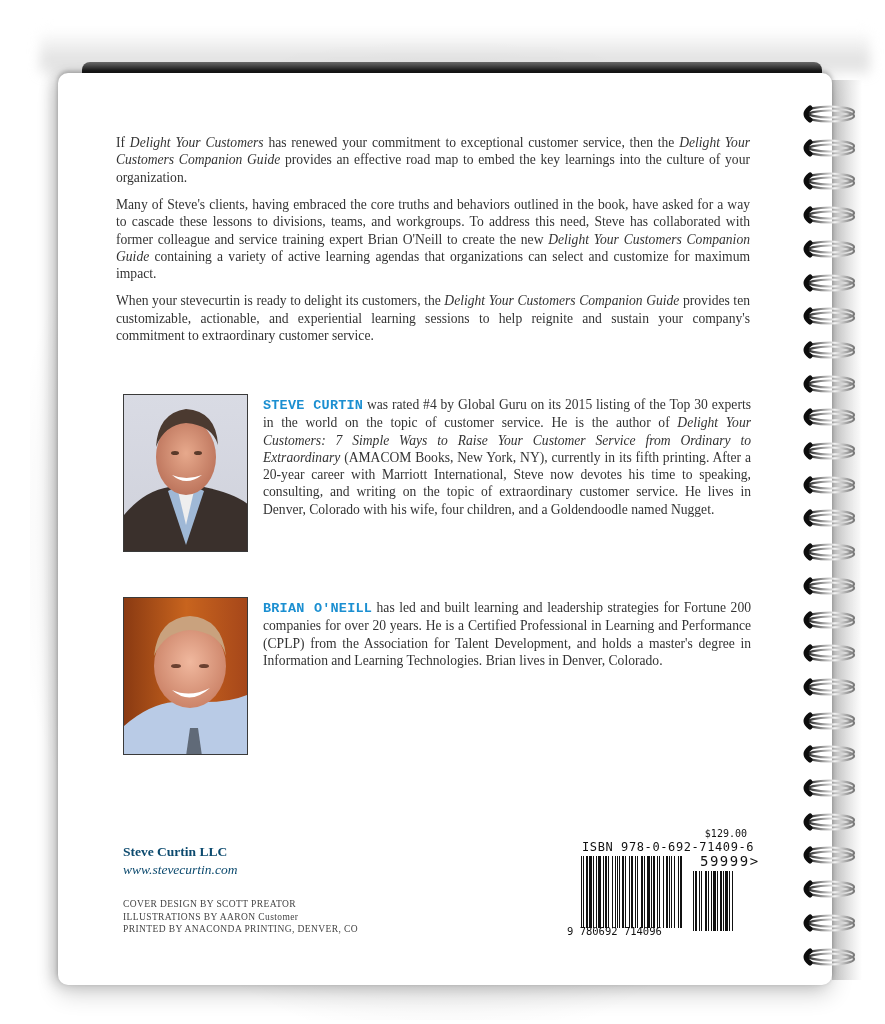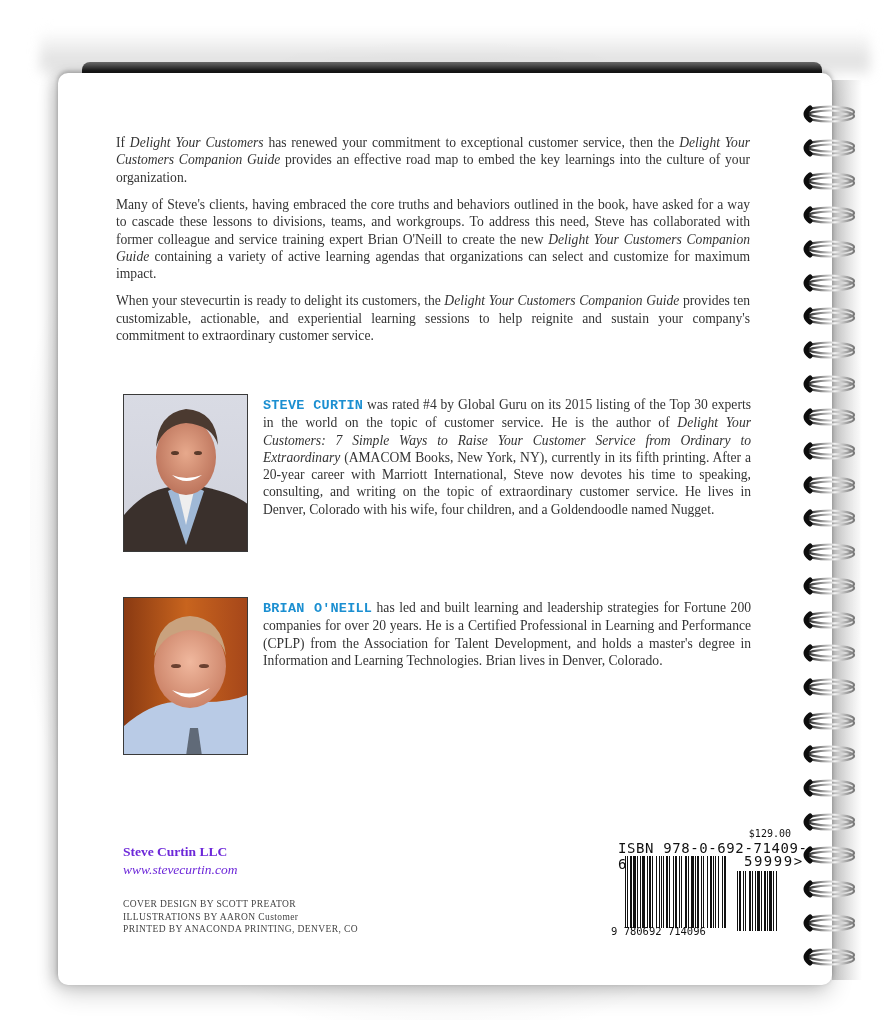--- a/index.html
+++ b/index.html
@@ -48,36 +48,36 @@
   .bio-text {
     position: absolute; left: 140px; top: 2px; width: 488px;
     font-size: 13.6px; line-height: 17.3px; color: #333333; text-align: justify;
   }
   .bio-name {
     font-family: Liberation Mono, monospace; font-weight: bold;
     color: #1b8fd1; font-size: 13.5px; letter-spacing: 0.2px;
   }
   .bio-text em { font-style: italic; }
 
-  .publisher { position: absolute; left: 123px; top: 843px; font-size: 13.5px; color: #6d28d9; line-height: 18px; }
+  .publisher { position: absolute; left: 123px; top: 843px; font-size: 13.5px; color: #0c4a6e; line-height: 18px; }
   .publisher .name { font-weight: bold; }
   .publisher .url { font-weight: normal; font-style: italic; }
   .credits {
     position: absolute; left: 123px; top: 898px; font-size: 9.5px; color: #444;
     line-height: 12.5px; letter-spacing: 0.4px;
   }
 
-  .barcode-block { position: absolute; left: 565px; top: 826px; width: 200px; height: 115px; margin-left: 44px; }
+  .barcode-block { position: absolute; left: 565px; top: 826px; width: 200px; height: 115px; }
   .price {
     position: absolute; right: 18px; top: 2px;
     font-family: "DejaVu Sans Mono", "Liberation Mono", monospace; font-size: 10px; color: #111;
   }
   .isbn {
-    position: absolute; left: 9px; top: 14px;
-    font-family: "DejaVu Sans Mono", "Liberation Mono", monospace; font-size: 14px; color: #111; letter-spacing: 0.6px;
+    position: absolute; left: 17px; top: 14px;
+    font-family: "DejaVu Sans Mono", "Liberation Mono", monospace; font-size: 12px; color: #111; letter-spacing: 0.6px;
   }
   .addon-label {
     position: absolute; left: 135px; top: 27px;
     font-family: "DejaVu Sans Mono", "Liberation Mono", monospace; font-size: 14px; color: #111; letter-spacing: 1.5px;
   }
   .bars-main { position: absolute; left: 16px; top: 30px; width: 102px; height: 72px; }
   .bars-addon { position: absolute; left: 128px; top: 45px; width: 52px; height: 60px; }
   .ean-digits {
     position: absolute; left: 2px; top: 99px;
     font-family: "DejaVu Sans Mono", "Liberation Mono", monospace; font-size: 10.5px; color: #111; text-align: center;

